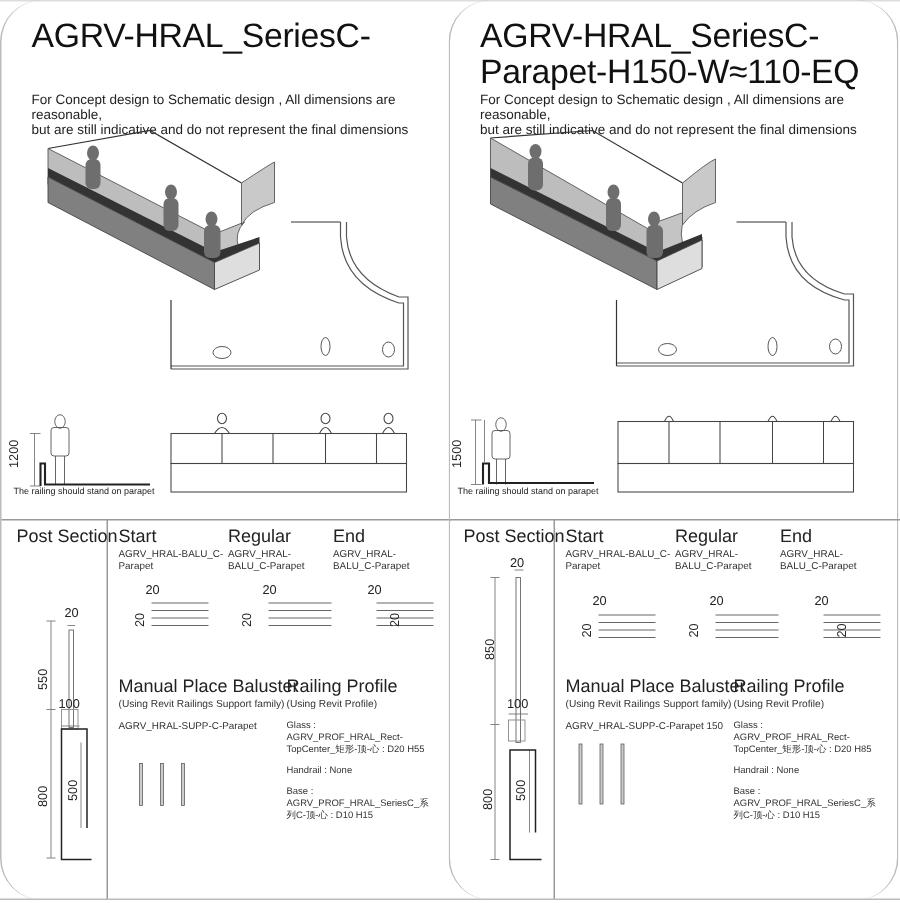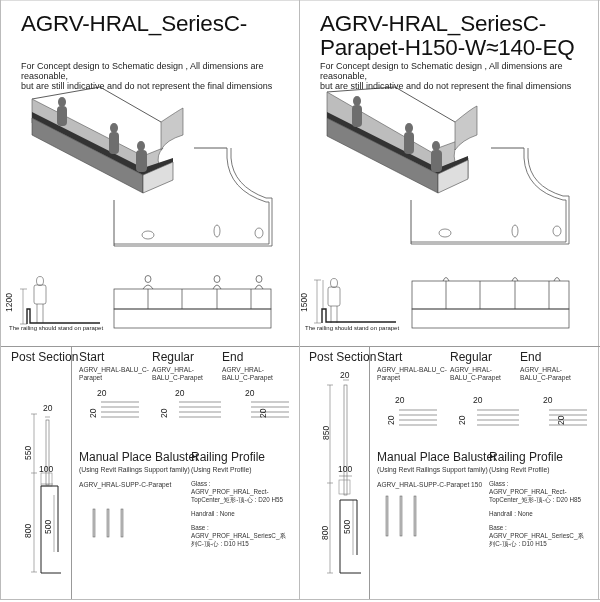--- a/index.html
+++ b/index.html
@@ -1,18 +1,18 @@
 <!DOCTYPE html>
 <html><head>
 <meta charset="utf-8">
 <style>
   html, body { margin:0; padding:0; background:#ffffff; }
   body { width:600px; height:602px; position:relative; overflow:hidden;
          font-family:"Liberation Sans", sans-serif; color:#222; }
-  .sheet { position:absolute; top:0; width:300px; height:600px; box-sizing:border-box; }
+  .sheet { position:absolute; top:0; width:300px; height:600px; box-sizing:border-box;border-radius:28px; }
   .sheet.left { left:0; border-left:1px solid #bbb; }
   .sheet.right { left:299px; border-left:1px solid #bbb; border-right:1px solid #bbb; }
   .outer-bottom { position:absolute; left:0; top:599px; width:600px; height:1px; background:#bbb; }
   .outer-top { position:absolute; left:0; top:0; width:600px; height:1px; background:#ddd; }
   .title { position:absolute; left:20px; top:12px; font-size:22.5px; line-height:24px; color:#111; letter-spacing:-0.2px; }
   .subtitle { position:absolute; left:20px; top:61px; font-size:9px; line-height:10px; color:#222; width:290px; }
   .iso { position:absolute; left:0; top:80px; }
   .elev { position:absolute; left:0; top:260px; }
   .hdiv { position:absolute; left:0; top:346px; width:300px; height:1px; background:#999; }
   .vdiv { position:absolute; left:70px; top:346px; width:1px; height:254px; background:#999; }
@@ -197,21 +197,21 @@
       <span>Base :</span><br>
       <span>AGRV_PROF_HRAL_SeriesC_系</span><br>
       <span>列C-顶-心 : D10 H15</span>
     </p>
   </div>
 </div>
 
 <div class="sheet right">
   <div class="title">
     <div>AGRV-HRAL_SeriesC-</div>
-    <div>Parapet-H150-W≈140-EQ</div>
+    <div>Parapet-H150-W≈110-EQ</div>
   </div>
   <div class="subtitle">
     <div>For Concept design to Schematic design , All dimensions are reasonable,</div>
     <div>but are still indicative and do not represent the final dimensions</div>
   </div>
 
   <svg class="iso" width="300" height="170" viewBox="0 0 300 170">
     <polyline points="27,12 95,7 155,42" fill="none" stroke="#333" stroke-width="0.8"></polyline>
     <polygon points="27,12 138,76 138,98 27,38" fill="#bdbdbd" stroke="#555" stroke-width="0.6"></polygon>
     <path d="M138,68 L160,60 Q152,70 155,82 L168,78 L168,98 L138,98 Z" fill="#c4c4c4" stroke="#555" stroke-width="0.6"></path>

